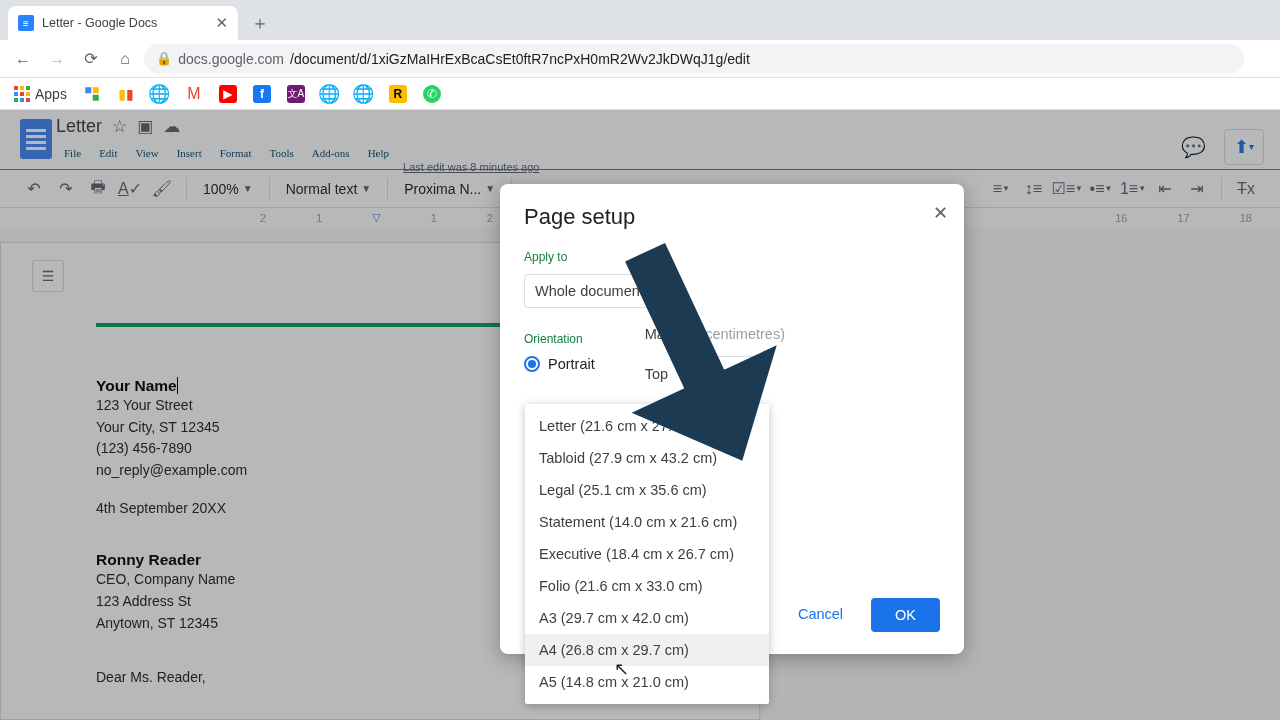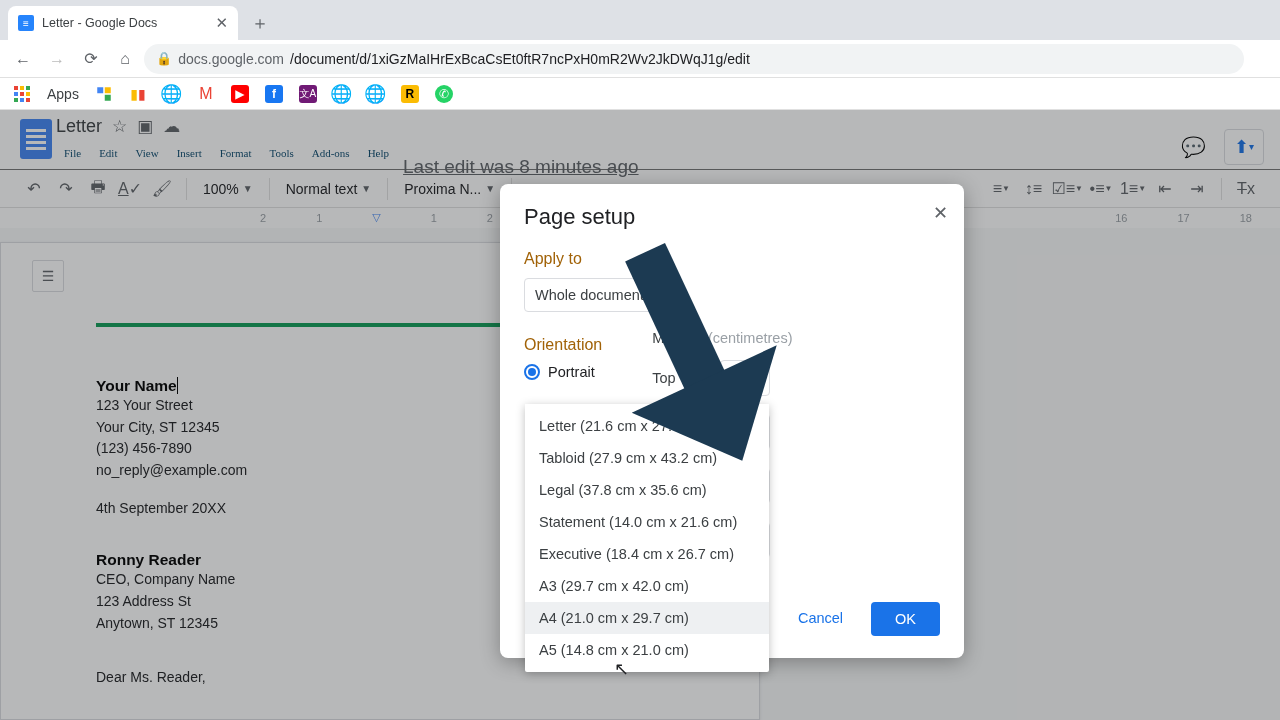--- a/index.html
+++ b/index.html
@@ -12,38 +12,38 @@
 .tab-close { margin-left: auto; color: #5f6368; font-size: 15px; }
 .new-tab { width: 28px; height: 28px; margin: 0 0 3px 8px; display: flex; align-items: center; justify-content: center; color: #5f6368; font-size: 18px; }
 
 .addr-bar { height: 38px; background: #fff; display: flex; align-items: center; padding: 0 8px; gap: 4px; border-bottom: 1px solid #e0e0e0; }
 .nav-btn { width: 30px; height: 30px; display: flex; align-items: center; justify-content: center; border-radius: 50%; color: #5f6368; font-size: 16px; }
 .url-field { flex: 1; background: #f1f3f4; border-radius: 16px; height: 30px; display: flex; align-items: center; padding: 0 12px; font-size: 14px; color: #202124; gap: 6px; max-width: 1100px; }
 .url-grey { color: #5f6368; }
 .lock { color: #5f6368; font-size: 13px; }
 
 .bookmarks { height: 32px; background: #fff; display: flex; align-items: center; gap: 16px; padding: 0 14px; border-bottom: 1px solid #e0e0e0; }
-.bm { display: flex; align-items: center; gap: 17px; font-size: 14px; color: #3c4043; }
+.bm { display: flex; align-items: center; gap: 5px; font-size: 14px; color: #3c4043; }
 .bm-icon { width: 18px; height: 18px; border-radius: 3px; display: flex; align-items: center; justify-content: center; font-size: 12px; color: #fff; }
 .apps-grid { display: grid; grid-template-columns: repeat(3,4px); grid-template-rows: repeat(3,4px); gap: 2px; }
 .apps-grid span { width:4px; height:4px; background:#5f6368; }
 .apps-grid .r { background:#ea4335; } .apps-grid .y{ background:#fbbc04; } .apps-grid .g{ background:#34a853; } .apps-grid .b{ background:#4285f4;}
 
 
 .docs-header { background: #fff; border-bottom: 1px solid #737373; padding: 4px 16px 0 16px; display:flex; }
 .docs-logo { width: 40px; height: 50px; display:flex; align-items:center; justify-content:center; }
 .docs-logo-icon { width: 32px; height: 40px; background: #4285f4; border-radius: 3px; position:relative; }
 .docs-logo-icon::before { content:""; position:absolute; left:6px; top:10px; width:20px; height:3px; background:#fff; box-shadow: 0 6px 0 #fff, 0 12px 0 #fff, 0 18px 0 #fff; }
 .docs-title-area { flex:1; }
 .title-row { display:flex; align-items:center; gap:10px; padding-top:2px; }
 .doc-title { font-size: 18px; color: #3c4043; }
 .title-icon { color:#5f6368; font-size:17px; }
 .menu-row { display:flex; align-items:center; gap:2px; height: 32px; }
 .menu-item { font-size:11px; color:#0c4a6e; padding: 4px 8px; border-radius:4px;font-family:Liberation Serif, serif; }
-.last-edit { font-size:19px; color:#5f6368; text-decoration: underline; margin-left: 4px; margin-top: 28px; }
+.last-edit { font-size:11px; color:#5f6368; text-decoration: underline; margin-left: 4px; margin-top: 28px; }
 .header-right { display:flex; align-items:center; gap:14px; padding-top:10px; }
 .hr-btn { width:32px; height:32px; display:flex; align-items:center; justify-content:center; color:#5f6368; font-size:20px; border-radius:4px; }
 .share-btn { background:#fff; border:1px solid #dadce0; border-radius:4px; width:40px; height:36px; display:flex; align-items:center; justify-content:center; color:#1a73e8; font-size:18px; }
 
 
 .toolbar { height: 38px; background: #fff; border-bottom: 1px solid #e0e0e0; display:flex; align-items:center; padding: 0 20px; gap: 4px; }
 .tb-btn { min-width:28px; height:28px; display:flex; align-items:center; justify-content:center; color:#5f6368; font-size:16px; border-radius:3px; }
 .tb-sep { width:1px; height:22px; background:#e0e0e0; margin:0 6px; }
 .tb-select { display:flex; align-items:center; gap:4px; color:#202124; font-size:14px; padding: 0 6px; }
 .tb-select .arr { color:#5f6368; font-size:10px; }
@@ -57,21 +57,21 @@
 .doc-page .strong { font-weight:bold; font-size:15.5px; color:#000; }
 .doc-page .line { font-size:14px; color:#202124; line-height:1.55; }
 
 
 .overlay { position:absolute; top:110px; left:0; right:0; bottom:0; background: rgba(32,33,36,0.32); }
 
 
 .dialog { position:absolute; left:500px; top:184px; width:464px; background:#fff; border-radius:8px; box-shadow:0 4px 20px rgba(0,0,0,0.3); padding: 20px 24px 22px 24px; }
 .dialog h2 { font-size: 22px; font-weight:400; color:#202124; margin-bottom: 20px; }
 .dlg-close { position:absolute; right:16px; top:18px; color:#5f6368; font-size:18px; }
-.dlg-label { font-size:16px; color:#a16207; margin-bottom: 10px; }
+.dlg-label { font-size:12px; color:#15803d; margin-bottom: 10px; }
 .dlg-select { border:1px solid #dadce0; border-radius:4px; padding: 8px 10px; font-size:14.5px; color:#3c4043; display:inline-flex; align-items:center; gap:6px; margin-bottom:18px; }
 .dlg-select .arr { font-size:10px; color:#5f6368; }
 .dlg-row { display:flex; gap: 50px; }
 .orientation { margin-top: 6px; }
 .radio { display:flex; align-items:center; gap:8px; font-size:14.5px; }
 .radio-dot { width:16px; height:16px; border-radius:50%; border:2px solid #1a73e8; display:flex; align-items:center; justify-content:center;}
 .radio-dot.on::after { content:""; width:8px; height:8px; border-radius:50%; background:#1a73e8;}
 .margins { }
 .margins-title { font-size:14.5px; color:#3c4043; margin-bottom: 14px; }
 .margins-title .sub { color:#9aa0a6; }
@@ -308,25 +308,26 @@
 
   <div class="dlg-footer">
     <span class="btn-flat">Cancel</span>
     <span class="btn-primary">OK</span>
   </div>
 </div>
 
 <div class="dropdown">
   <div class="dd-item">Letter (21.6 cm x 27.9 cm)</div>
   <div class="dd-item">Tabloid (27.9 cm x 43.2 cm)</div>
-  <div class="dd-item">Legal (37.8 cm x 35.6 cm)</div>
+  <div class="dd-item">Legal (25.1 cm x 35.6 cm)</div>
   <div class="dd-item">Statement (14.0 cm x 21.6 cm)</div>
   <div class="dd-item">Executive (18.4 cm x 26.7 cm)</div>
+  <div class="dd-item">Folio (21.6 cm x 33.0 cm)</div>
   <div class="dd-item">A3 (29.7 cm x 42.0 cm)</div>
-  <div class="dd-item sel">A4 (21.0 cm x 29.7 cm)</div>
+  <div class="dd-item sel">A4 (26.8 cm x 29.7 cm)</div>
   <div class="dd-item">A5 (14.8 cm x 21.0 cm)</div>
 </div>
 
 <svg class="arrow-overlay" viewBox="0 0 200 300">
   <polygon points="115,0 165,50 125,90 197,162 112,248 40,175 80,135 65,120 30,155 0,125" fill="none"></polygon>
   <g transform="translate(100 140) rotate(155)">
     <rect x="-22" y="-20" width="44" height="150" fill="#1c3a52"></rect>
     <polygon points="-80,-10 0,-100 80,-10" fill="#1c3a52"></polygon>
   </g>
 </svg>

